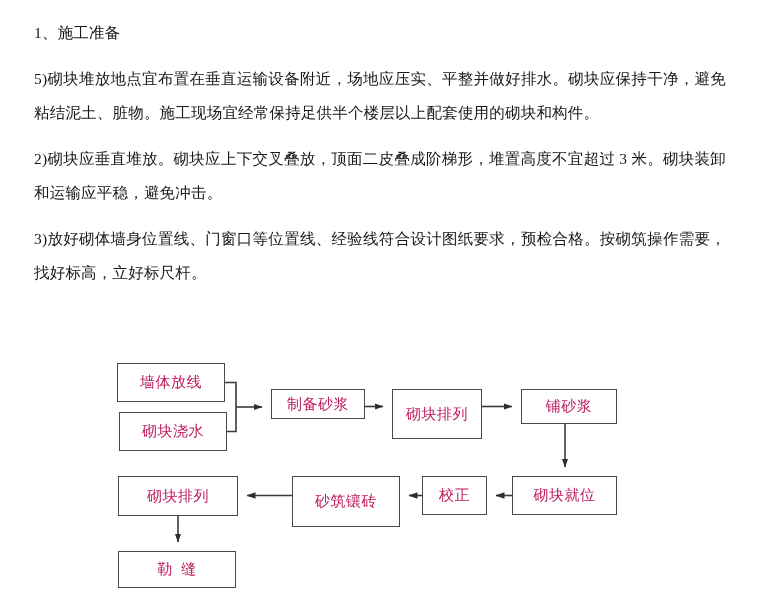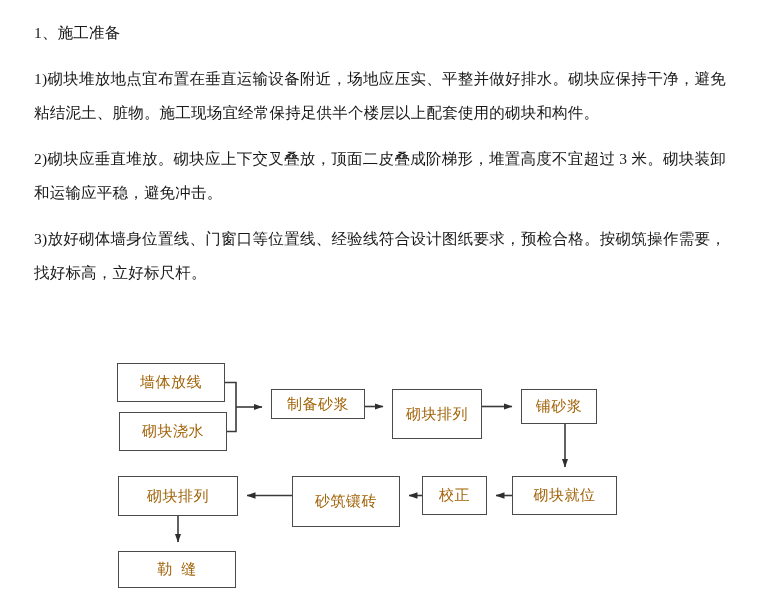--- a/index.html
+++ b/index.html
@@ -47,40 +47,40 @@
   .fc-box {
     position: absolute;
     box-sizing: border-box;
     border: 1.3px solid #4a4a4a;
     background: #ffffff;
     display: flex;
     align-items: center;
     justify-content: center;
     font-family: "Liberation Serif", "DejaVu Serif", serif;
     font-size: 15px;
-    color: #a16207;
+    color: #be185d;
     letter-spacing: 0.5px;
     pointer-events: auto;
     white-space: pre;
   }
   #flowchart svg {
     position: absolute;
     left: 0;
     top: 0;
     width: 760px;
     height: 598px;
     overflow: visible;
   }
 </style>
 </head>
 <body>
 
 <div id="doc-text">
   <p class="para nojustify">1、施工准备</p>
-  <p class="para">1)砌块堆放地点宜布置在垂直运输设备附近，场地应压实、平整并做好排水。砌块应保持干净，避免粘结泥土、脏物。施工现场宜经常保持足供半个楼层以上配套使用的砌块和构件。</p>
+  <p class="para">5)砌块堆放地点宜布置在垂直运输设备附近，场地应压实、平整并做好排水。砌块应保持干净，避免粘结泥土、脏物。施工现场宜经常保持足供半个楼层以上配套使用的砌块和构件。</p>
   <p class="para">2)砌块应垂直堆放。砌块应上下交叉叠放，顶面二皮叠成阶梯形，堆置高度不宜超过 3 米。砌块装卸和运输应平稳，避免冲击。</p>
   <p class="para">3)放好砌体墙身位置线、门窗口等位置线、经验线符合设计图纸要求，预检合格。按砌筑操作需要，找好标高，立好标尺杆。</p>
 </div>
 
 <div id="flowchart">
   <svg viewBox="0 0 760 598">
     <defs>
       <marker id="ah-r" markerWidth="9" markerHeight="9" refX="8.5" refY="3.2" orient="auto" markerUnits="userSpaceOnUse">
         <path d="M0,0 L9,3.2 L0,6.4 z" fill="#2e2e2e"></path>
       </marker>
@@ -109,19 +109,19 @@
       <path d="M292,495.5 L247,495.5" marker-end="url(#ah-l)"></path>
 
       <path d="M178,516 L178,542" marker-end="url(#ah-d)"></path>
     </g>
   </svg>
 
   <div class="fc-box" style="left:117px; top:363px; width:108px; height:39px;">墙体放线</div>
   <div class="fc-box" style="left:119px; top:412px; width:108px; height:39px;">砌块浇水</div>
   <div class="fc-box" style="left:271px; top:389px; width:94px; height:30px;">制备砂浆</div>
   <div class="fc-box" style="left:392px; top:389px; width:90px; height:50px;">砌块排列</div>
-  <div class="fc-box" style="left:521px; top:389px; width:76px; height:35px;">铺砂浆</div>
+  <div class="fc-box" style="left:521px; top:389px; width:96px; height:35px;">铺砂浆</div>
   <div class="fc-box" style="left:512px; top:476px; width:105px; height:39px;">砌块就位</div>
   <div class="fc-box" style="left:422px; top:476px; width:65px; height:39px;">校正</div>
   <div class="fc-box" style="left:292px; top:476px; width:108px; height:51px;">砂筑镶砖</div>
   <div class="fc-box" style="left:118px; top:476px; width:120px; height:40px;">砌块排列</div>
   <div class="fc-box" style="left:118px; top:551px; width:118px; height:37px;">勒  缝</div>
 </div>
 
 </body></html>

